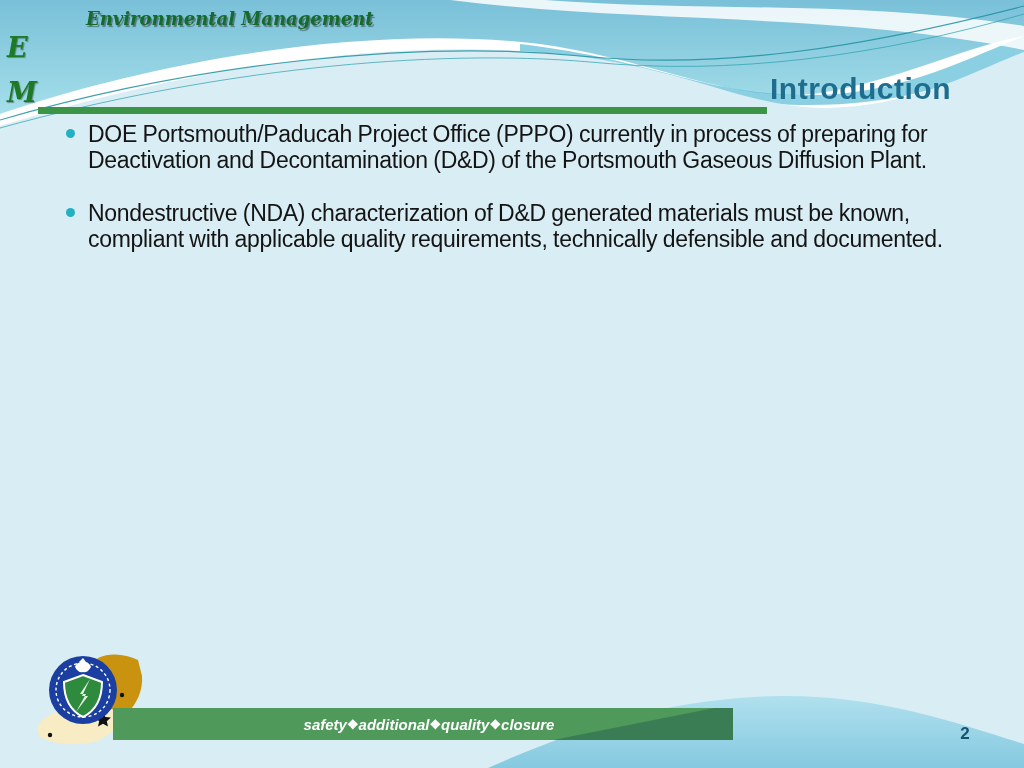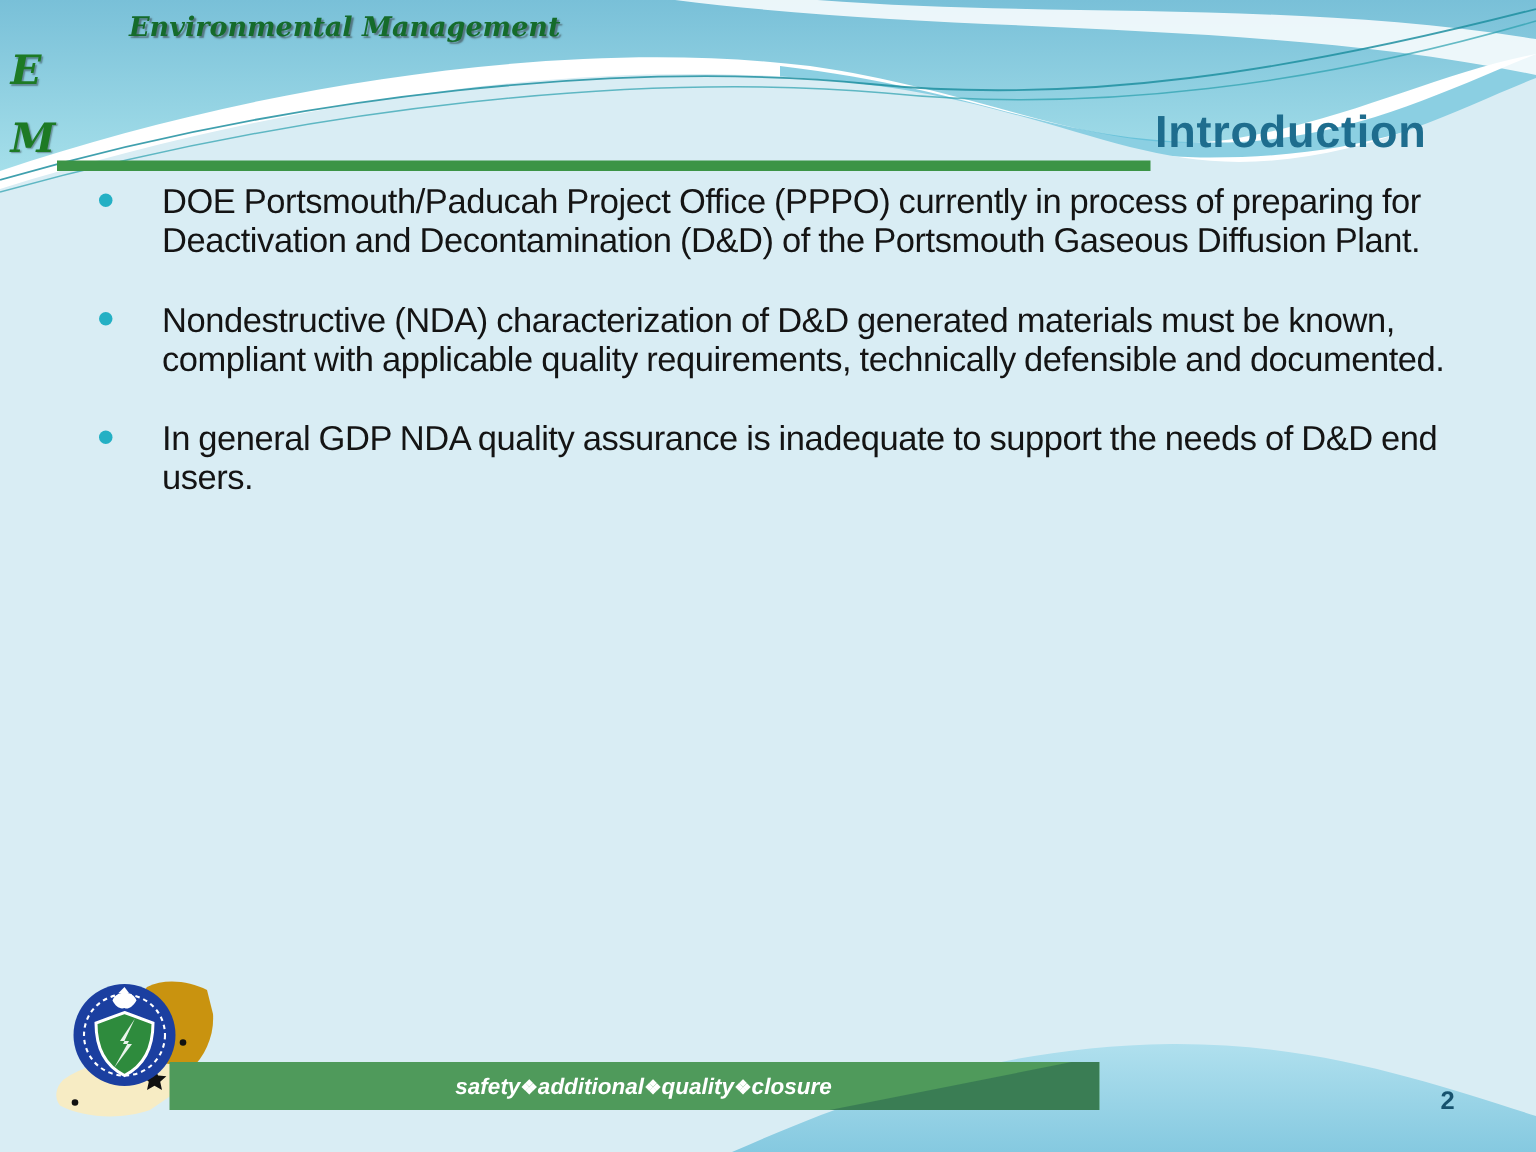--- a/index.html
+++ b/index.html
@@ -21,21 +21,21 @@
                font-family:"DejaVu Serif",serif;font-weight:bold;font-style:italic;
                font-size:18px;text-shadow:1.5px 1.5px 1px rgba(40,40,40,.5);}
 
   .slide-heading{position:absolute;left:770px;top:72px;width:212px;text-align:left;
                  color:#1e6d8e;font-size:30px;font-weight:600;letter-spacing:.5px;}
 
   .green-rule{position:absolute;left:38px;top:107px;width:729px;height:7px;background:#3c9446;}
 
   
   .content{position:absolute;left:66px;top:121px;width:905px;}
-  .bullet-item{display:flex;margin-bottom:27px;gap:20px;}
+  .bullet-item{display:flex;margin-bottom:27px;}
   .bullet-dot{flex:0 0 auto;width:9px;height:9px;border-radius:50%;background:#24b0c4;
               margin:8px 13px 0 0;}
   .bullet-text{width:872px;font-size:23px;line-height:26px;color:#141414;
                letter-spacing:-0.3px;word-spacing:-0.5px;}
 
   
   .banner{position:absolute;left:113px;top:708px;width:620px;height:32px;background:#4f9a5b;}
   .banner-shade{position:absolute;left:0;top:0;width:100%;height:100%;
                 background:rgba(10,60,70,.30);
                 clip-path:polygon(71% 100%,97% 0%,100% 0%,100% 100%);}
@@ -93,24 +93,20 @@
 
   <div class="content">
     <div class="bullet-item">
       <span class="bullet-dot"></span>
       <span class="bullet-text">DOE Portsmouth/Paducah Project Office (PPPO) currently in process of preparing for Deactivation and Decontamination (D&amp;D) of the Portsmouth Gaseous Diffusion Plant.</span>
     </div>
     <div class="bullet-item">
       <span class="bullet-dot"></span>
       <span class="bullet-text">Nondestructive (NDA) characterization of D&amp;D generated materials must be known, compliant with applicable quality requirements, technically defensible and documented.</span>
     </div>
-    <div class="bullet-item">
-      <span class="bullet-dot"></span>
-      <span class="bullet-text">In general GDP NDA quality assurance is inadequate to support the needs of D&amp;D end users.</span>
-    </div>
   </div>
 
   <svg class="logo" width="140" height="115" viewBox="0 0 140 115">
 
     <g>
       <path d="M70,10 C82,4 98,6 110,12 L114,28 C115,42 109,56 99,65 C93,70 85,73 79,71 L66,62 L63,38 C63,27 65,16 70,10 Z" fill="#c9930f"></path>
       <circle cx="94" cy="47" r="2.2" fill="#111"></circle>
     </g>
 
     <g>

